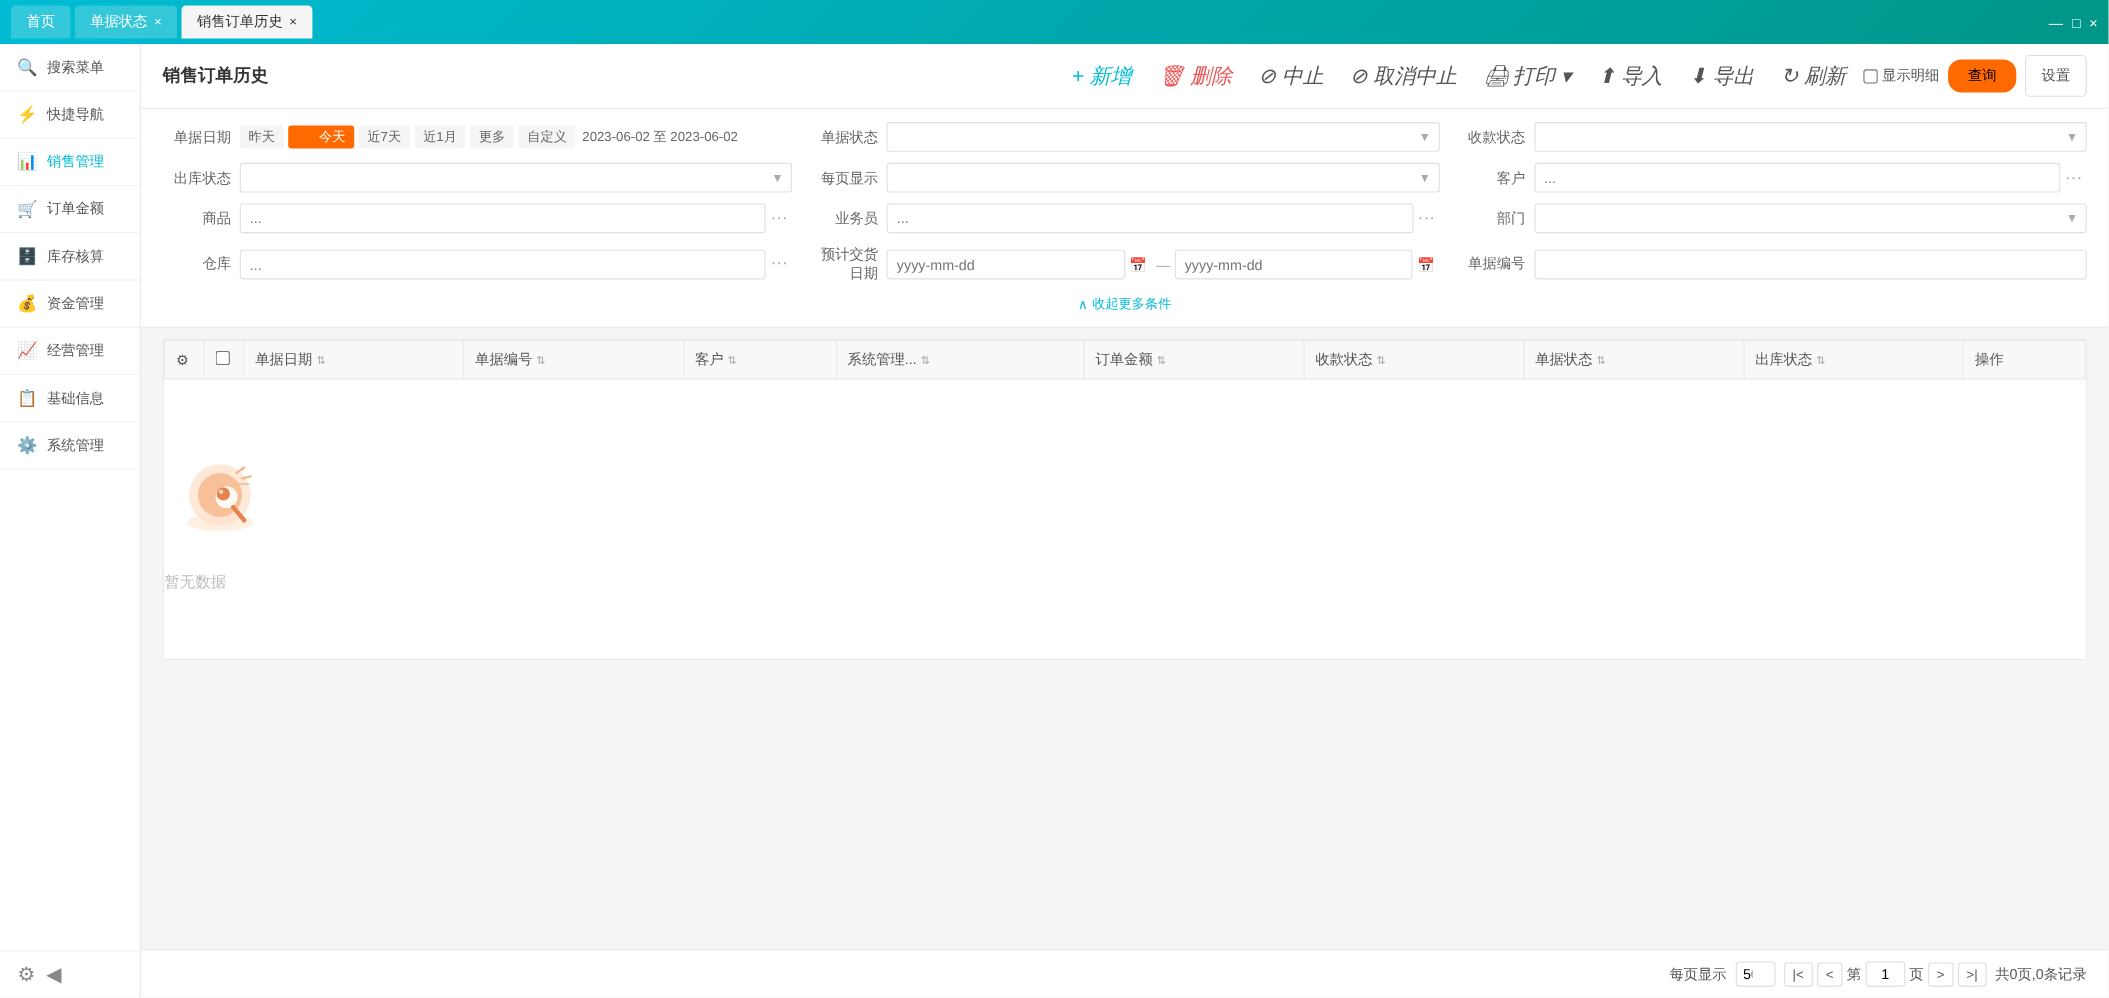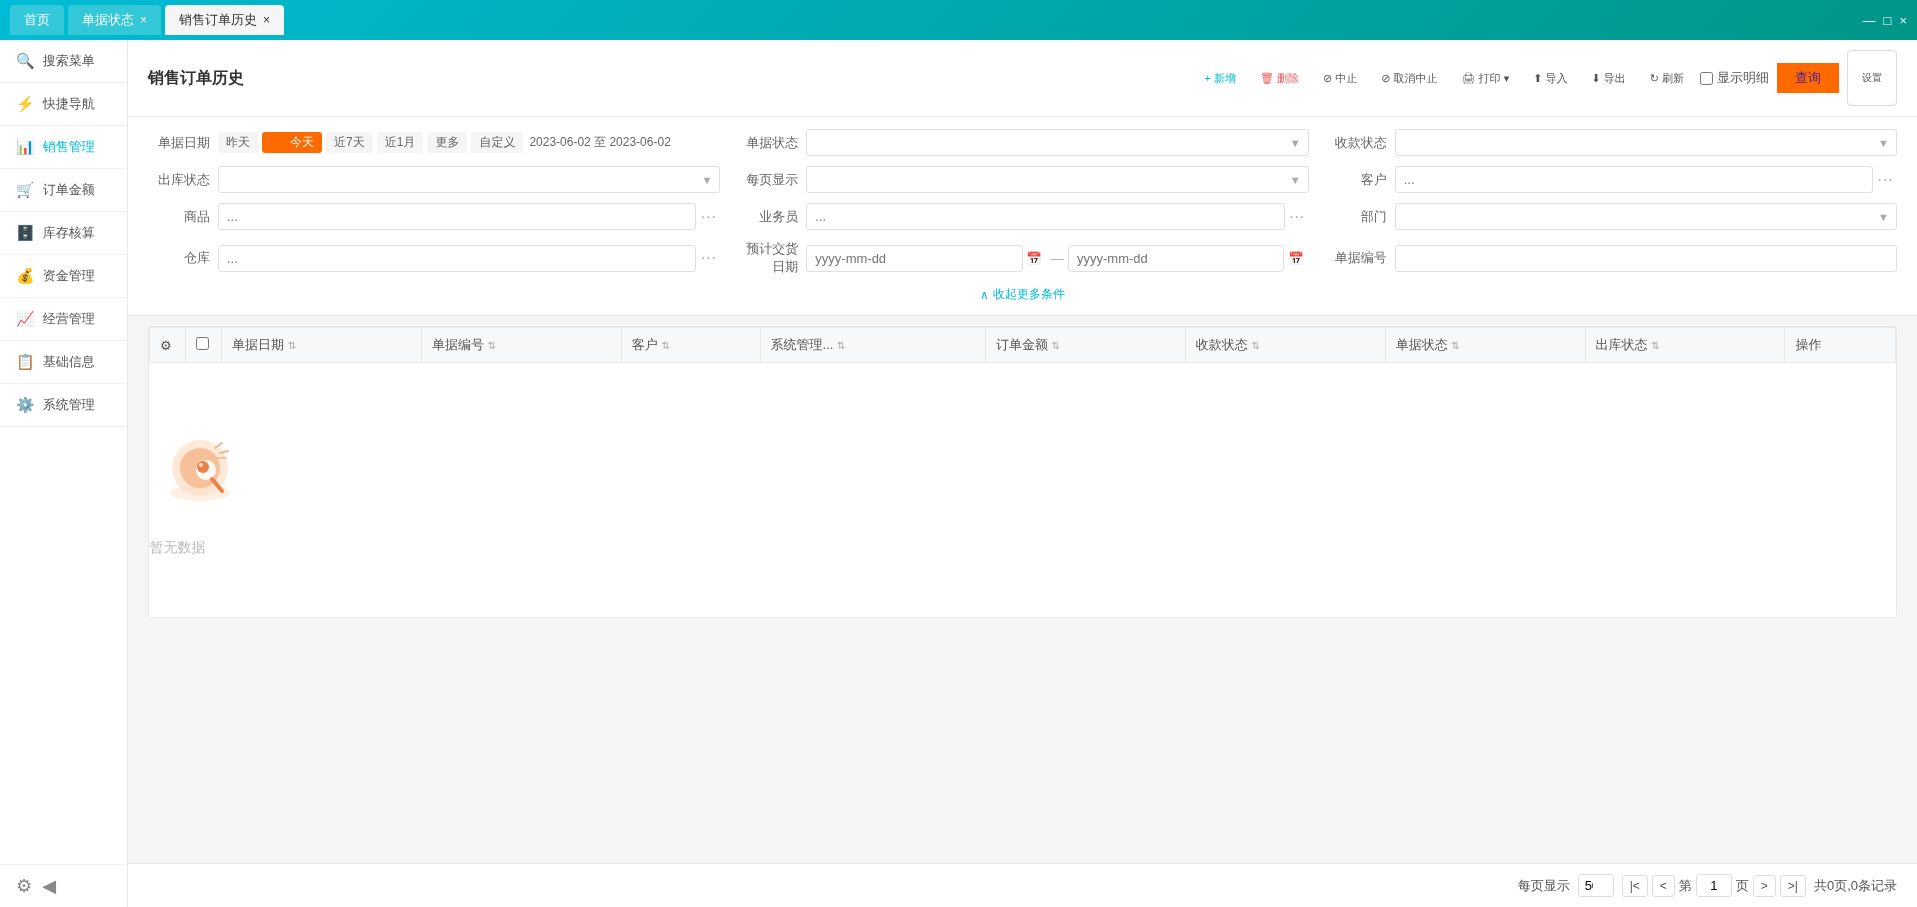--- a/index.html
+++ b/index.html
@@ -107,47 +107,48 @@
     }
     .toolbar {
       display: flex;
       align-items: center;
       gap: 8px;
     }
     .toolbar-btn {
       display: flex;
       align-items: center;
       gap: 3px;
-      font-size: 11px;
+      font-size: 19px;
       color: #555;
       cursor: pointer;
       padding: 4px 8px;
       border-radius: 3px;
       background: none;
       border: none;
+      font-style: italic;
     }
     .toolbar-btn-new { color: #00bcd4; }
     .toolbar-btn-delete { color: #e55; }
     .btn-query {
       background: #ff6a00;
-      color: #4c1d95;
+      color: #000000;
       border: none;
       padding: 6px 18px;
-      border-radius: 0;
+      border-radius: 12px;
       cursor: pointer;
       font-size: 13px;
     }
     .btn-set {
       background: white;
       color: #555;
       border: 1px solid #ddd;
-      padding: 20px 14px;
+      padding: 9px 14px;
       border-radius: 4px;
       cursor: pointer;
-      font-size: 10px;
+      font-size: 13px;
     }
     .display-check { display: flex; align-items: center; gap: 4px; font-size: 13px; color: #555; }
 
     
     .filter-area {
       background: #fff;
       padding: 12px 20px;
       border-bottom: 1px solid #e8e8e8;
       flex-shrink: 0;
     }

